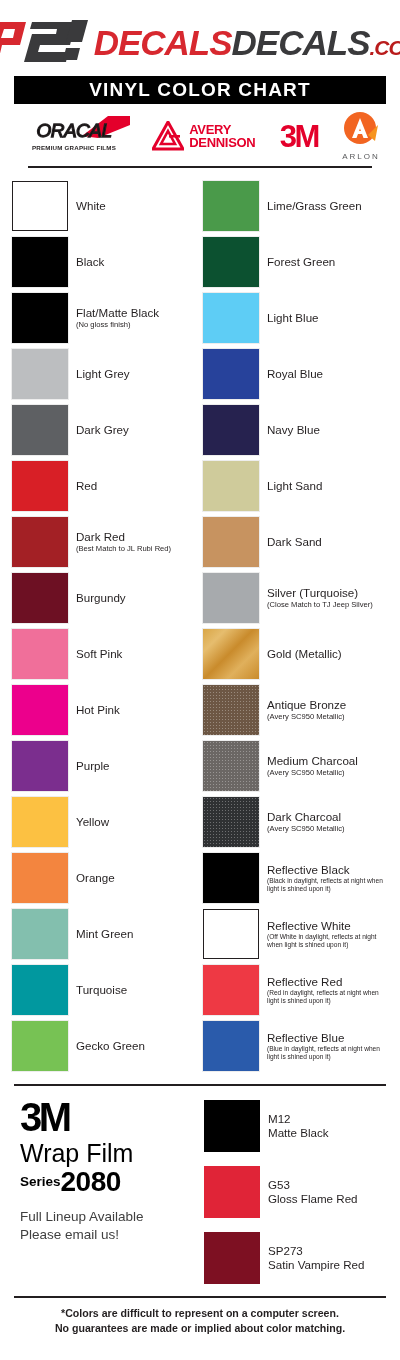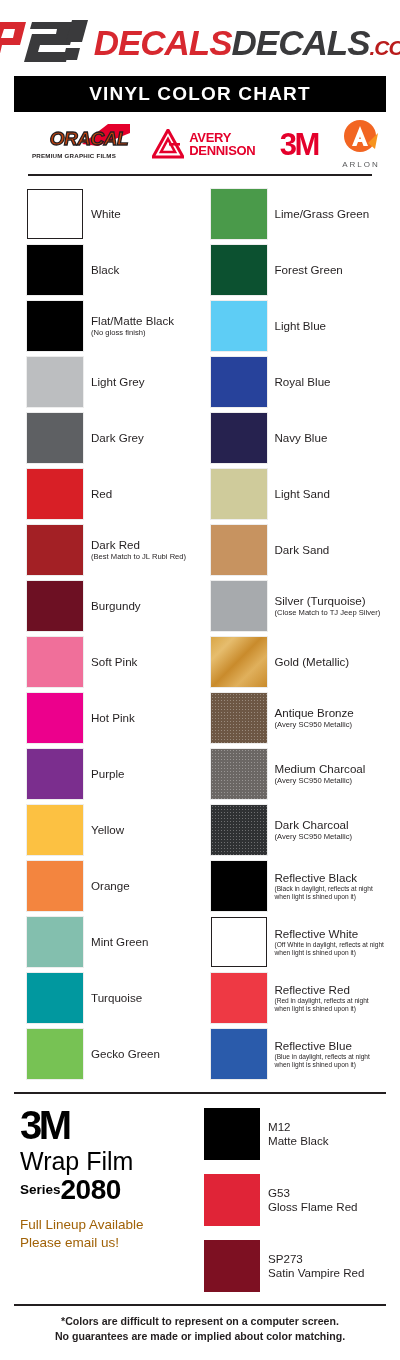--- a/index.html
+++ b/index.html
@@ -24,40 +24,40 @@
     font-size:35px; font-weight:bold; font-style:italic;
     letter-spacing:-1px; line-height:1; white-space:nowrap;
     font-family:"Liberation Sans", sans-serif;
   }
   .wm-pixel { color:#d7282f; }
   .wm-decals { color:#3a3a3c; }
   .wm-com { color:#b91c1c; font-size:21px; }
 
   .banner {
     background:#000; margin-top:8px;
-    height:36px; display:flex; align-items:center; justify-content:center;
+    height:28px; display:flex; align-items:center; justify-content:center;
   }
   .banner span {
     color:#fff; font-size:19px; font-weight:bold;
     letter-spacing:1.2px;
   }
 
   
   .brands {
     display:flex; align-items:center; justify-content:space-between;
     padding:12px 6px 10px 6px; height:62px;
   }
   .brand { display:flex; flex-direction:column; align-items:center; justify-content:center; }
 
   .oracal-wrap { position:relative; width:108px; }
   .oracal-word {
-    font-size:19px; font-weight:bold; font-style:italic;
-    letter-spacing:-0.5px; color:#c2410c;
+    font-size:19px; font-weight:normal; font-style:italic;
+    letter-spacing:-0.5px; color:#000000;
     -webkit-text-stroke:1.3px #231f20;
-    text-align:right; line-height:1; position:relative; z-index:2;
+    text-align:center; line-height:1; position:relative; z-index:2;
   }
   .oracal-swoosh {
     position:absolute; right:-2px; top:-7px; width:52px; height:26px; z-index:1;
   }
   .oracal-sub {
     font-size:6.2px; font-weight:bold; letter-spacing:0.2px;
     color:#231f20; text-align:center; margin-top:4px;
   }
 
   .avery-wrap { display:flex; align-items:center; gap:5px; }
@@ -71,21 +71,21 @@
   .arlon-circle { position:relative; width:38px; height:38px; }
   .arlon-sub {
     font-size:8px; letter-spacing:2px; color:#58595b; margin-top:3px; text-align:center;
   }
 
   .rule { height:2px; background:#231f20; margin:0 14px; }
 
   
   .grid {
     display:grid; grid-template-columns:1fr 1fr;
-    padding:10px 14px 0 27px;
+    padding:10px 14px 0 12px;
     column-gap:8px;
   }
   .col { display:flex; flex-direction:column; }
 
   .swatch-row {
     display:flex; align-items:center; gap:8px;
     height:56px;
   }
   .chip {
     width:56px; height:50px; flex:0 0 auto;
@@ -114,21 +114,21 @@
     font-size:40px; font-weight:bold; color:#000;
     letter-spacing:-3.5px; line-height:0.95;
   }
   .wf-wrap {
     font-size:25px; color:#000; line-height:1.15; margin-top:3px;
   }
   .wf-series { display:flex; align-items:center; line-height:1; margin-top:0px; }
   .wf-series-word { font-size:13.5px; font-weight:bold; color:#000; }
   .wf-series-num { font-size:28px; font-weight:bold; color:#000; letter-spacing:-0.5px; }
   .wf-note {
-    font-size:13.5px; color:#a16207; line-height:1.35; margin-top:12px;
+    font-size:13.5px; color:#404040; line-height:1.35; margin-top:12px;
   }
 
   .wf-right { display:flex; flex-direction:column; gap:10px; }
   .wf-row { display:flex; align-items:center; gap:8px; height:56px; }
   .wf-chip { width:56px; height:52px; flex:0 0 auto; }
   .wf-labels { line-height:1.25; }
   .wf-code { font-size:11.6px; color:#231f20; }
   .wf-name { font-size:11.6px; color:#231f20; white-space:nowrap; }
 
   

